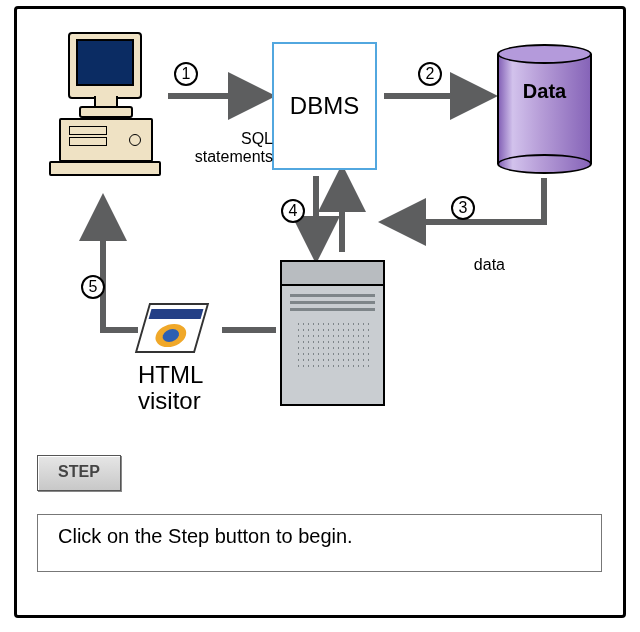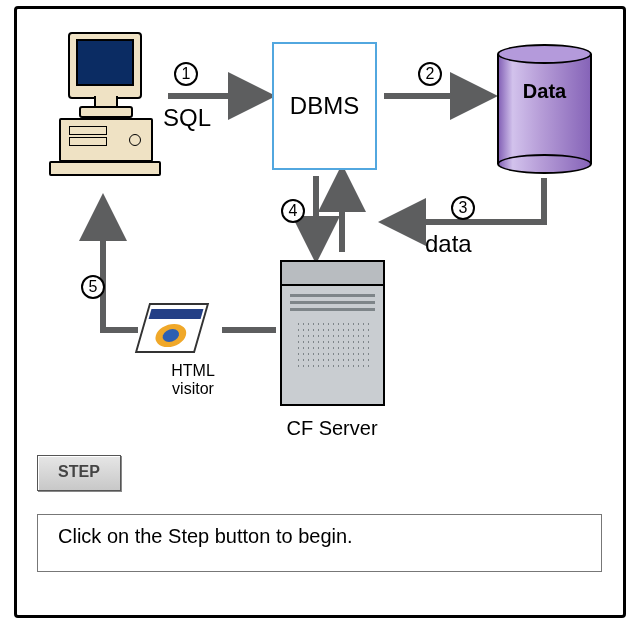--- a/index.html
+++ b/index.html
@@ -280,42 +280,43 @@
     top: 5px;
     width: 16px;
     height: 13px;
     border-radius: 50%;
     background: #2d5fb2;
   }
   .doc-label {
     left: 138px;
     top: 362px;
     width: 110px;
-    font-size: 16px;
-    text-align: center;
+    font-size: 24px;
+    text-align: left;
     line-height: 1.1;
   }
 
   
   .badge {
     width: 24px;
     height: 24px;
     border: 2px solid #000;
     border-radius: 50%;
     box-sizing: border-box;
     font-size: 16px;
     font-weight: 500;
     text-align: center;
     line-height: 20px;
     background: #fff;
   }
   .arrow-lbl {
-    font-size: 24px;
-    text-align: left;
+    font-size: 16px;
+    text-align: right;
     line-height: 1.15;
+    margin-top: 26px;
   }
 
   
   .svg-layer {
     position: absolute;
     left: 0;
     top: 0;
     width: 640px;
     height: 632px;
     pointer-events: none;
@@ -403,37 +404,36 @@
 
   <div class="abs server">
     <div class="srv-top"></div>
     <div class="srv-body">
       <div class="srv-line first"></div>
       <div class="srv-line"></div>
       <div class="srv-line"></div>
       <div class="srv-dots"></div>
     </div>
   </div>
-  <div class="abs server-label">CF Server</div>
 
   <div class="abs doc">
     <div class="doc-box">
       <div class="doc-band"></div>
       <div class="doc-circle">
           <div class="doc-circle-inner"></div>
         </div>
     </div>
   </div>
   <div class="abs doc-label">
     <span>HTML</span><br><span>visitor</span>
   </div>
 
   <div class="abs badge" style="left:174px; top:62px;">1</div>
   <div class="abs arrow-lbl" style="left:163px; top:104px; width:110px;">
-    <span>SQL</span><br>
+    <span>SQL</span><br><span>statements</span>
   </div>
 
   <div class="abs badge" style="left:418px; top:62px;">2</div>
 
   <div class="abs badge" style="left:451px; top:196px;">3</div>
   <div class="abs arrow-lbl" style="left:425px; top:230px; width:80px;">data</div>
 
   <div class="abs badge" style="left:281px; top:199px;">4</div>
 
   <div class="abs badge" style="left:81px; top:275px;">5</div>

